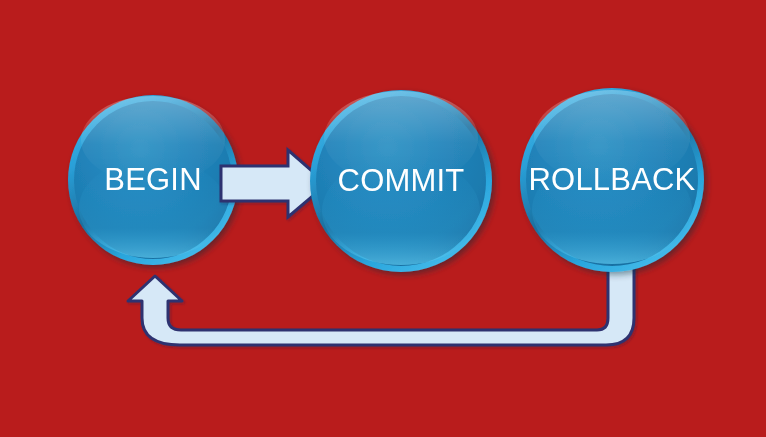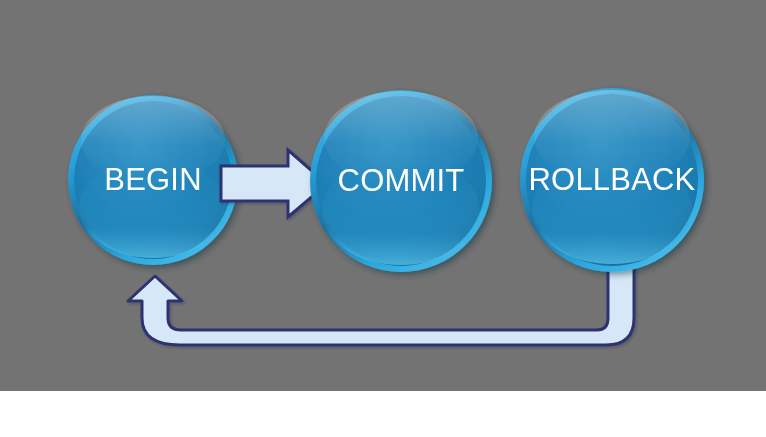--- a/index.html
+++ b/index.html
@@ -7,22 +7,22 @@
     margin: 0;
     padding: 0;
     background: #ffffff;
   }
   body {
     font-family: "Liberation Sans", sans-serif;
   }
   #canvas {
     position: relative;
     width: 766px;
-    height: 391px;
-    background: #737373;
+    height: 437px;
+    background: #b91c1c;
     overflow: hidden;
   }
   #diagram-svg {
     position: absolute;
     left: 0;
     top: 0;
     width: 766px;
     height: 437px;
     display: block;
   }

